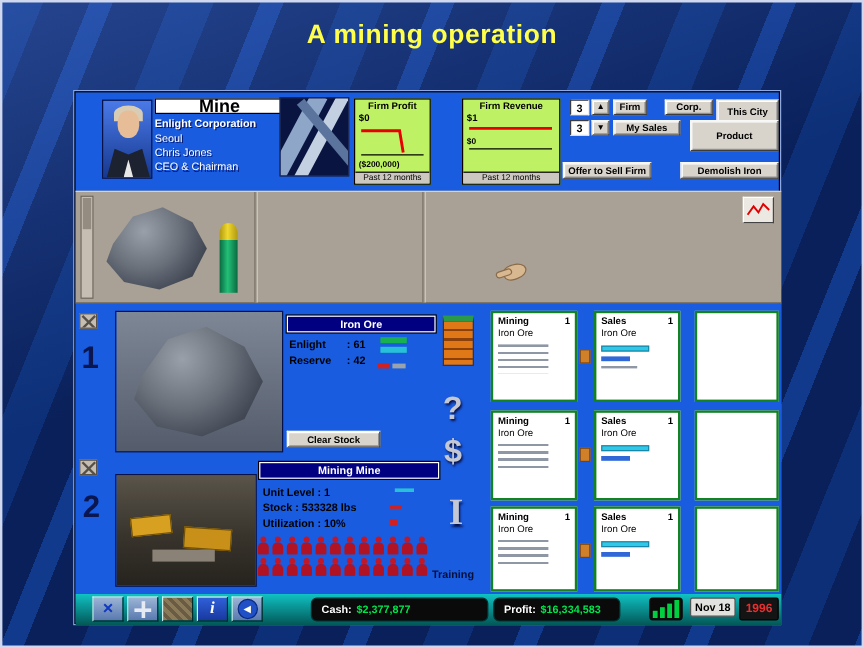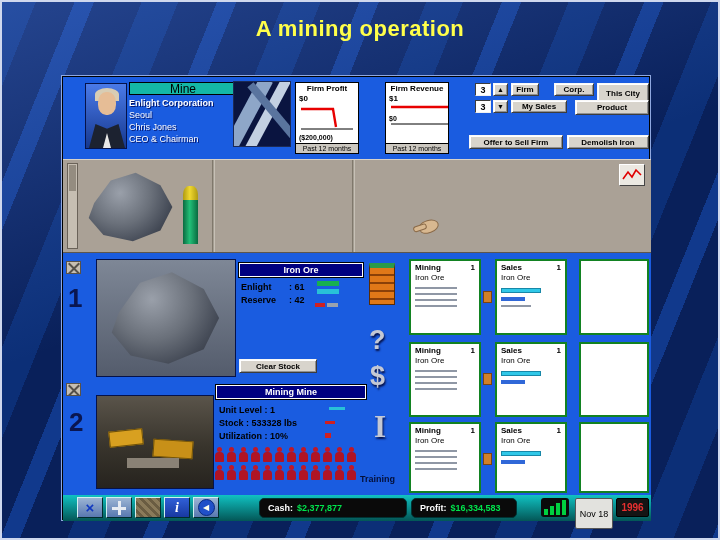--- a/index.html
+++ b/index.html
@@ -30,31 +30,31 @@
 
   
   .portrait{position:absolute;left:22px;top:6px;width:42px;height:66px;border:1px solid #05124a;
     background:linear-gradient(180deg,#4a7ae8,#16388f);overflow:hidden}
   .portrait .hair{position:absolute;left:9px;top:4px;width:24px;height:13px;border-radius:50% 50% 0 0;background:#d8cdb4}
   .portrait .face{position:absolute;left:12px;top:8px;width:18px;height:23px;border-radius:45%;background:#e6bd96}
   .portrait .suit{position:absolute;left:3px;bottom:0;width:36px;height:24px;background:#1c2230;
     clip-path:polygon(0 100%,18% 0,50% 20%,82% 0,100% 100%)}
   .portrait .shirt{position:absolute;left:17px;bottom:0;width:8px;height:15px;background:#e8e8e8;
     clip-path:polygon(50% 0,100% 100%,0 100%)}
-  .minebar{position:absolute;left:66px;top:5px;width:108px;height:13px;background:#14b8a6;border:1px solid #000;
-    font-size:12px;font-weight:normal;color:#000;display:flex;align-items:center;justify-content:center}
+  .minebar{position:absolute;left:66px;top:5px;width:108px;height:13px;background:#ffffff;border:1px solid #000;
+    font-size:15px;font-weight:bold;color:#000;display:flex;align-items:center;justify-content:center}
   .logo{position:absolute;left:170px;top:4px;width:58px;height:66px;background:#0a1440;overflow:hidden;border:1px solid #1c2a55}
   .logo i{position:absolute;display:block}
   .logo i:nth-child(1){left:4px;top:-8px;width:14px;height:92px;transform:rotate(28deg);background:#8ea6c8}
   .logo i:nth-child(2){left:26px;top:-8px;width:10px;height:92px;transform:rotate(28deg);background:#c3d0e2}
   .logo i:nth-child(3){left:42px;top:-8px;width:8px;height:92px;transform:rotate(-40deg);background:#5a749e}
   .hdr-text{position:absolute;color:#fff;font-size:9px;white-space:nowrap;text-shadow:1px 1px 0 #05176a}
   .hdr-text.b{font-weight:bold}
 
-  .spark{position:absolute;background:#ffffff;border:1px solid #000;color:#000;overflow:hidden}
+  .spark{position:absolute;background:#bef264;border:1px solid #000;color:#000;overflow:hidden}
   .spark .t{font-size:8px;font-weight:bold;text-align:center;line-height:11px}
   .spark .v{font-size:8px;font-weight:bold;padding-left:3px;line-height:9px}
   .spark .m{position:absolute;left:3px;bottom:12px;font-size:7px;font-weight:bold}
   .spark .c{position:absolute;left:0;right:0;bottom:0;height:10px;background:#ccc8c0;border-top:1px solid #000;
     font-size:7px;text-align:center;line-height:9px}
   .spark svg{position:absolute;left:2px;top:19px}
 
   
   .strip{position:absolute;left:0;top:82px;width:588px;height:94px;background:#aaa196;
     border-top:1px solid #d8d2c8;border-bottom:1px solid #5c564e}
@@ -125,22 +125,22 @@
   .tile .i{color:#fff;font-family:"Liberation Serif",serif;font-style:italic;font-weight:bold;font-size:14px;line-height:1}
   .backcirc{width:17px;height:17px;border-radius:50%;background:#2050c8;border:1px solid #0a2a80;
     display:flex;align-items:center;justify-content:center;color:#ffe;font-size:8px;line-height:1}
   .money{position:absolute;top:3px;height:20px;background:#0a0a0a;border-radius:5px;border:1px solid #033;
     display:flex;align-items:center;gap:4px;padding:0 8px}
   .money .lbl{color:#fff;font-size:9px;font-weight:bold;white-space:nowrap}
   .money .val{color:#00e44c;font-size:9px;font-weight:bold;white-space:nowrap}
   .chart-tile{position:absolute;left:478px;top:3px;width:28px;height:19px;background:#0a0a0a;border-radius:3px;
     display:flex;align-items:flex-end;justify-content:center;gap:2px;padding:2px}
   .chart-tile i{display:block;width:4px;background:#00d040}
-  .date-tile{position:absolute;left:512px;top:3px;width:38px;height:31px;background:#e2e2de;border:1px solid #555;
-    color:#000;font-size:9px;font-weight:normal;display:flex;align-items:center;justify-content:center;border-radius:2px}
+  .date-tile{position:absolute;left:512px;top:3px;width:38px;height:16px;background:#e2e2de;border:1px solid #555;
+    color:#000;font-size:9px;font-weight:bold;display:flex;align-items:center;justify-content:center;border-radius:2px}
   .year-tile{position:absolute;left:553px;top:3px;width:33px;height:19px;background:#141414;border:1px solid #000;
     color:#e83030;font-size:10px;font-weight:bold;display:flex;align-items:center;justify-content:center;border-radius:2px}
 </style>
 </head>
 <body>
 
 <div class="stage">
   <div class="slide-title">A mining operation</div>
 
   <div class="game">
@@ -166,21 +166,21 @@
       <div class="t">Firm Profit</div>
       <div class="v">$0</div>
       <svg width="58" height="28" viewBox="0 0 58 28">
         <polyline points="3,7 35,7 38,25" fill="none" stroke="#e80000" stroke-width="2.4"></polyline>
         <line x1="3" y1="27" x2="55" y2="27" stroke="#000" stroke-width="1"></line>
       </svg>
       <div class="m">($200,000)</div>
       <div class="c">Past 12 months</div>
     </div>
 
-    <div class="spark" style="left:322px;top:5px;width:64px;height:72px">
+    <div class="spark" style="left:322px;top:5px;width:82px;height:72px">
       <div class="t">Firm Revenue</div>
       <div class="v">$1</div>
       <svg width="76" height="24" viewBox="0 0 76 24">
         <polyline points="3,5 72,5" fill="none" stroke="#e80000" stroke-width="2.4"></polyline>
         <line x1="3" y1="22" x2="72" y2="22" stroke="#000" stroke-width="1"></line>
       </svg>
       <div class="m" style="bottom:auto;top:32px">$0</div>
       <div class="c">Past 12 months</div>
     </div>
 
@@ -189,22 +189,22 @@
         <span style="font-size:7px">▲</span>
       </div>
     <div class="btn" style="left:448px;top:6px;width:28px;height:13px">Firm</div>
     <div class="btn" style="left:491px;top:6px;width:40px;height:13px">Corp.</div>
     <div class="btn" style="left:534px;top:6px;width:52px;height:20px">This City</div>
     <div class="spinval" style="left:412px;top:23px;width:16px;height:13px">3</div>
     <div class="btn" style="left:430px;top:23px;width:15px;height:13px">
         <span style="font-size:7px">▼</span>
       </div>
     <div class="btn" style="left:448px;top:23px;width:56px;height:13px">My Sales</div>
-    <div class="btn" style="left:512px;top:23px;width:74px;height:15px">Product</div>
-    <div class="btn" style="left:406px;top:58px;width:94px;height:14px">Offer to Sell Firm</div>
+    <div class="btn" style="left:512px;top:23px;width:74px;height:26px">Product</div>
+    <div class="btn" style="left:406px;top:58px;width:74px;height:14px">Offer to Sell Firm</div>
     <div class="btn" style="left:504px;top:58px;width:82px;height:14px">Demolish Iron</div>
 
     <div class="strip">
       <div class="vscroll"></div>
       <div class="abs" style="left:22px;top:8px;width:92px;height:78px">
           <div class="rockshape"></div>
         </div>
       <div class="cyl">
         <span class="cap"></span>
         <span class="body"></span>

